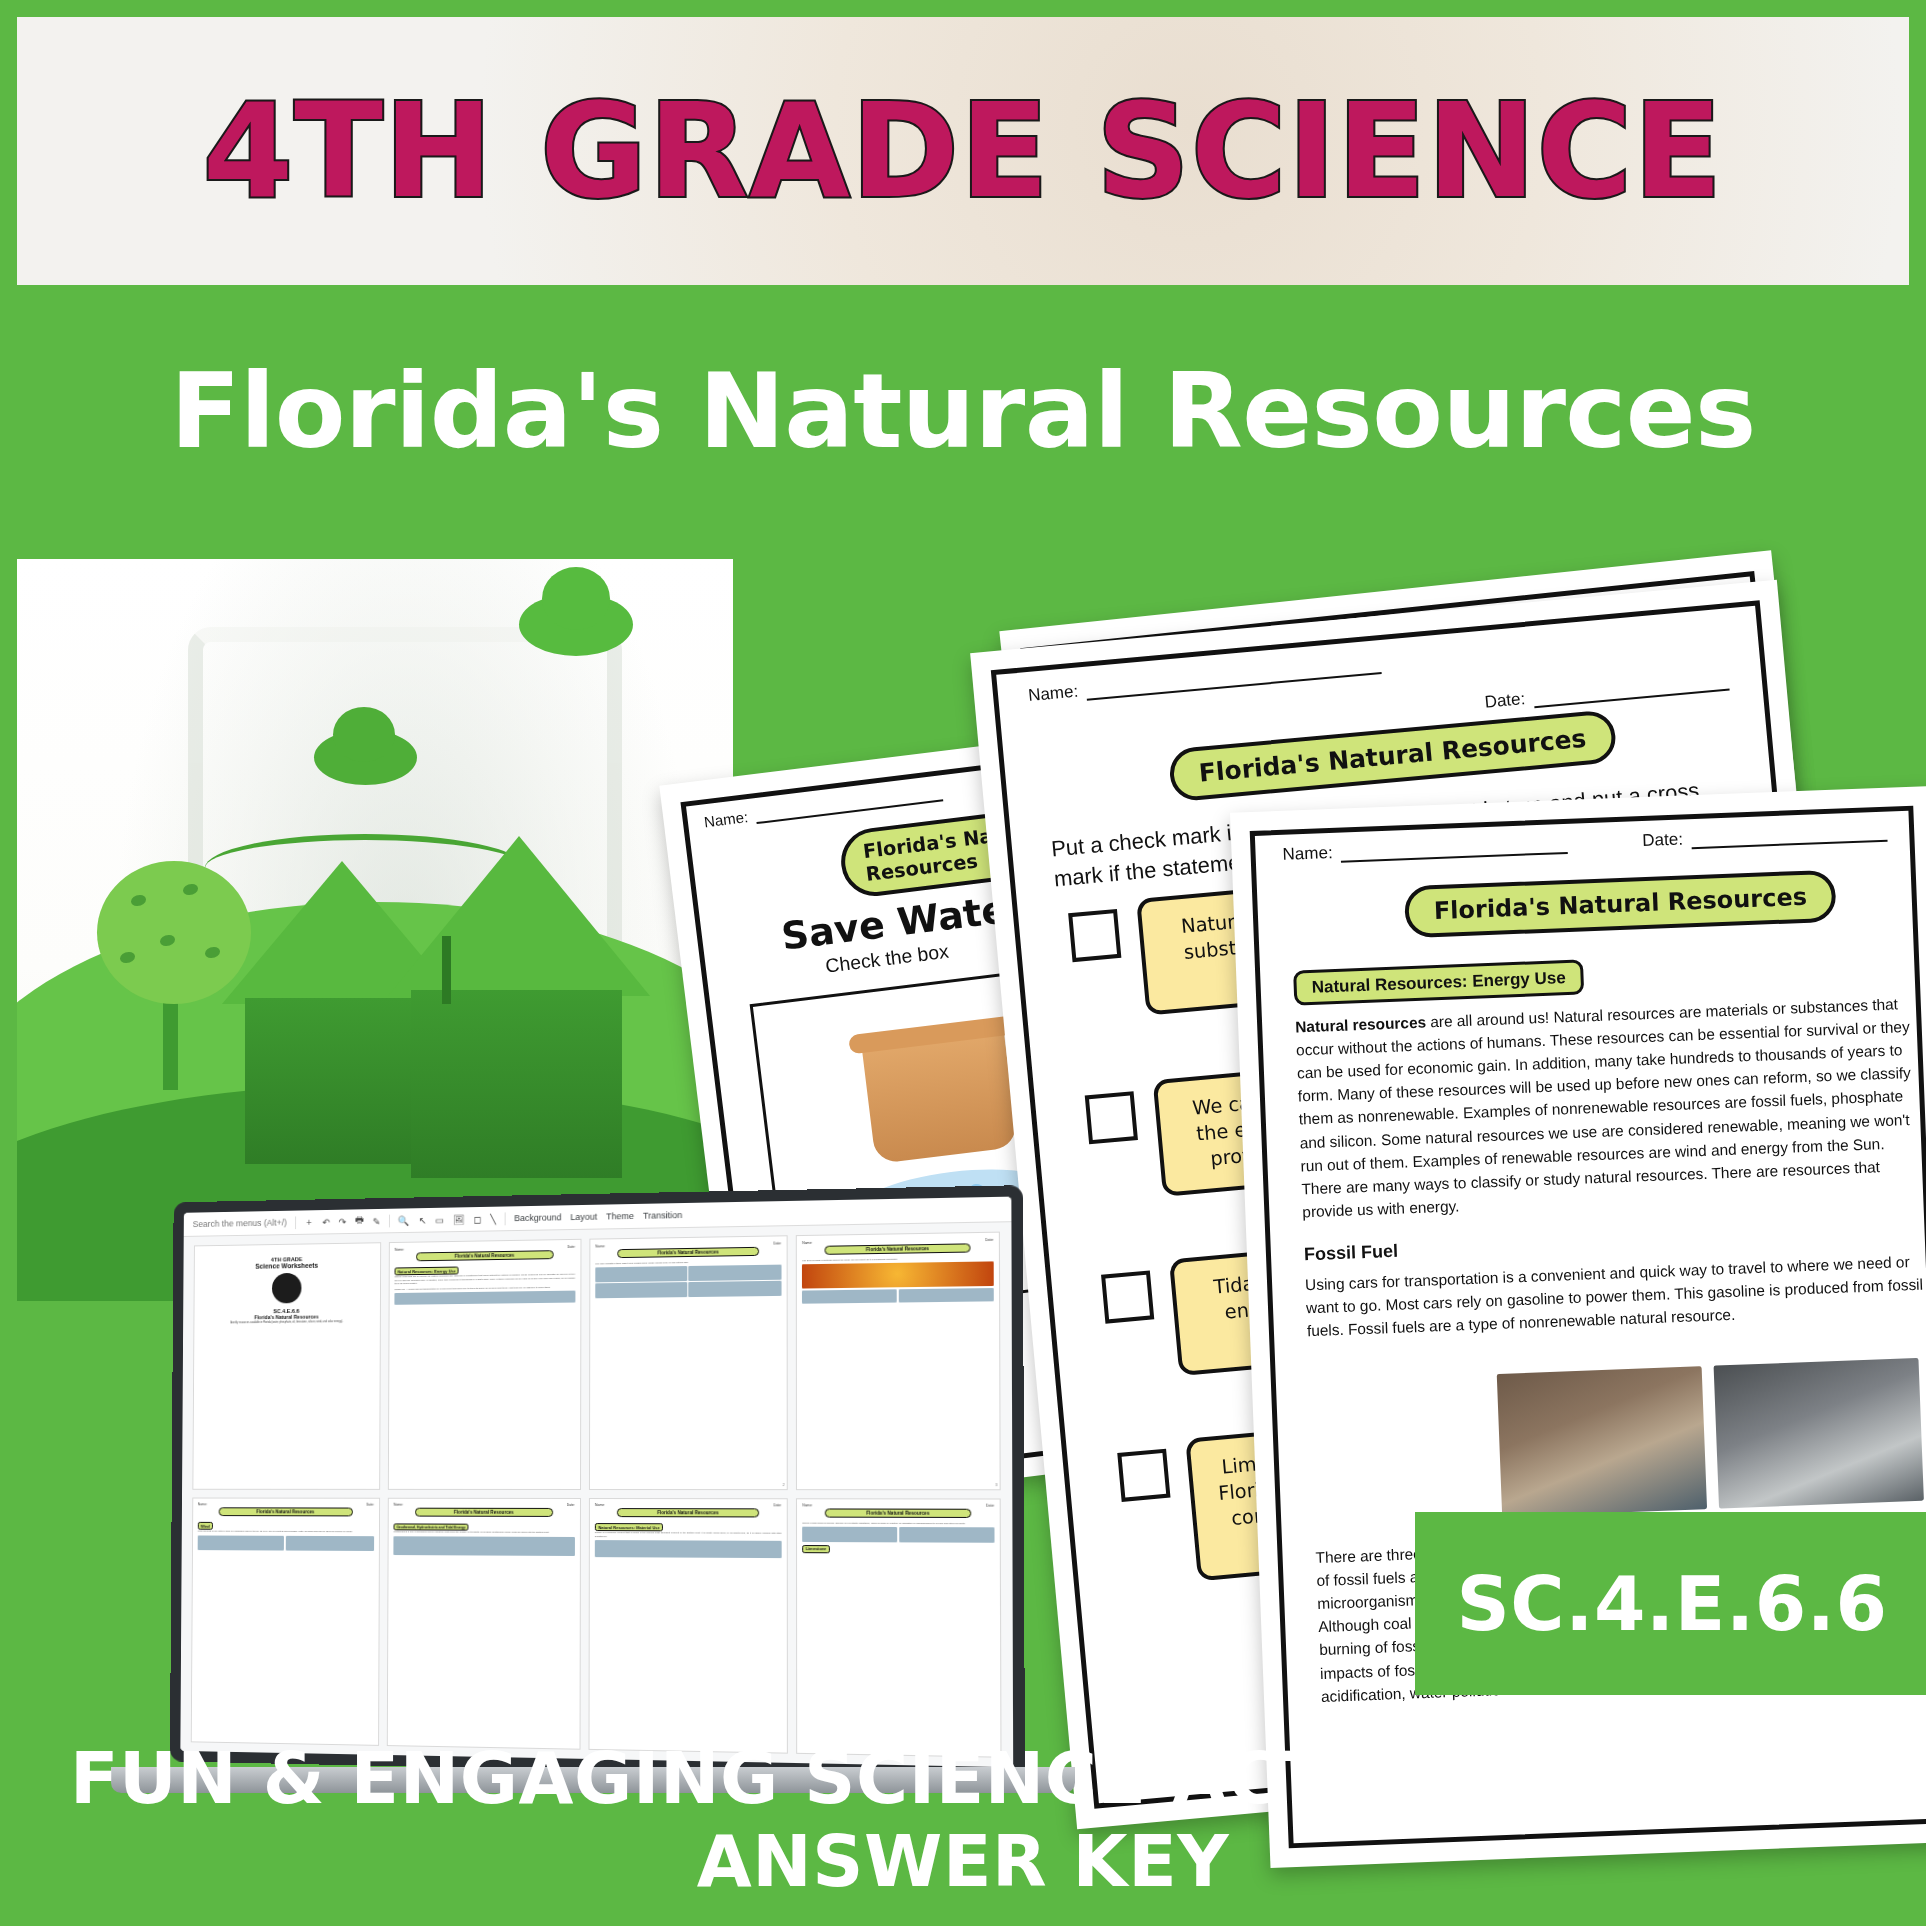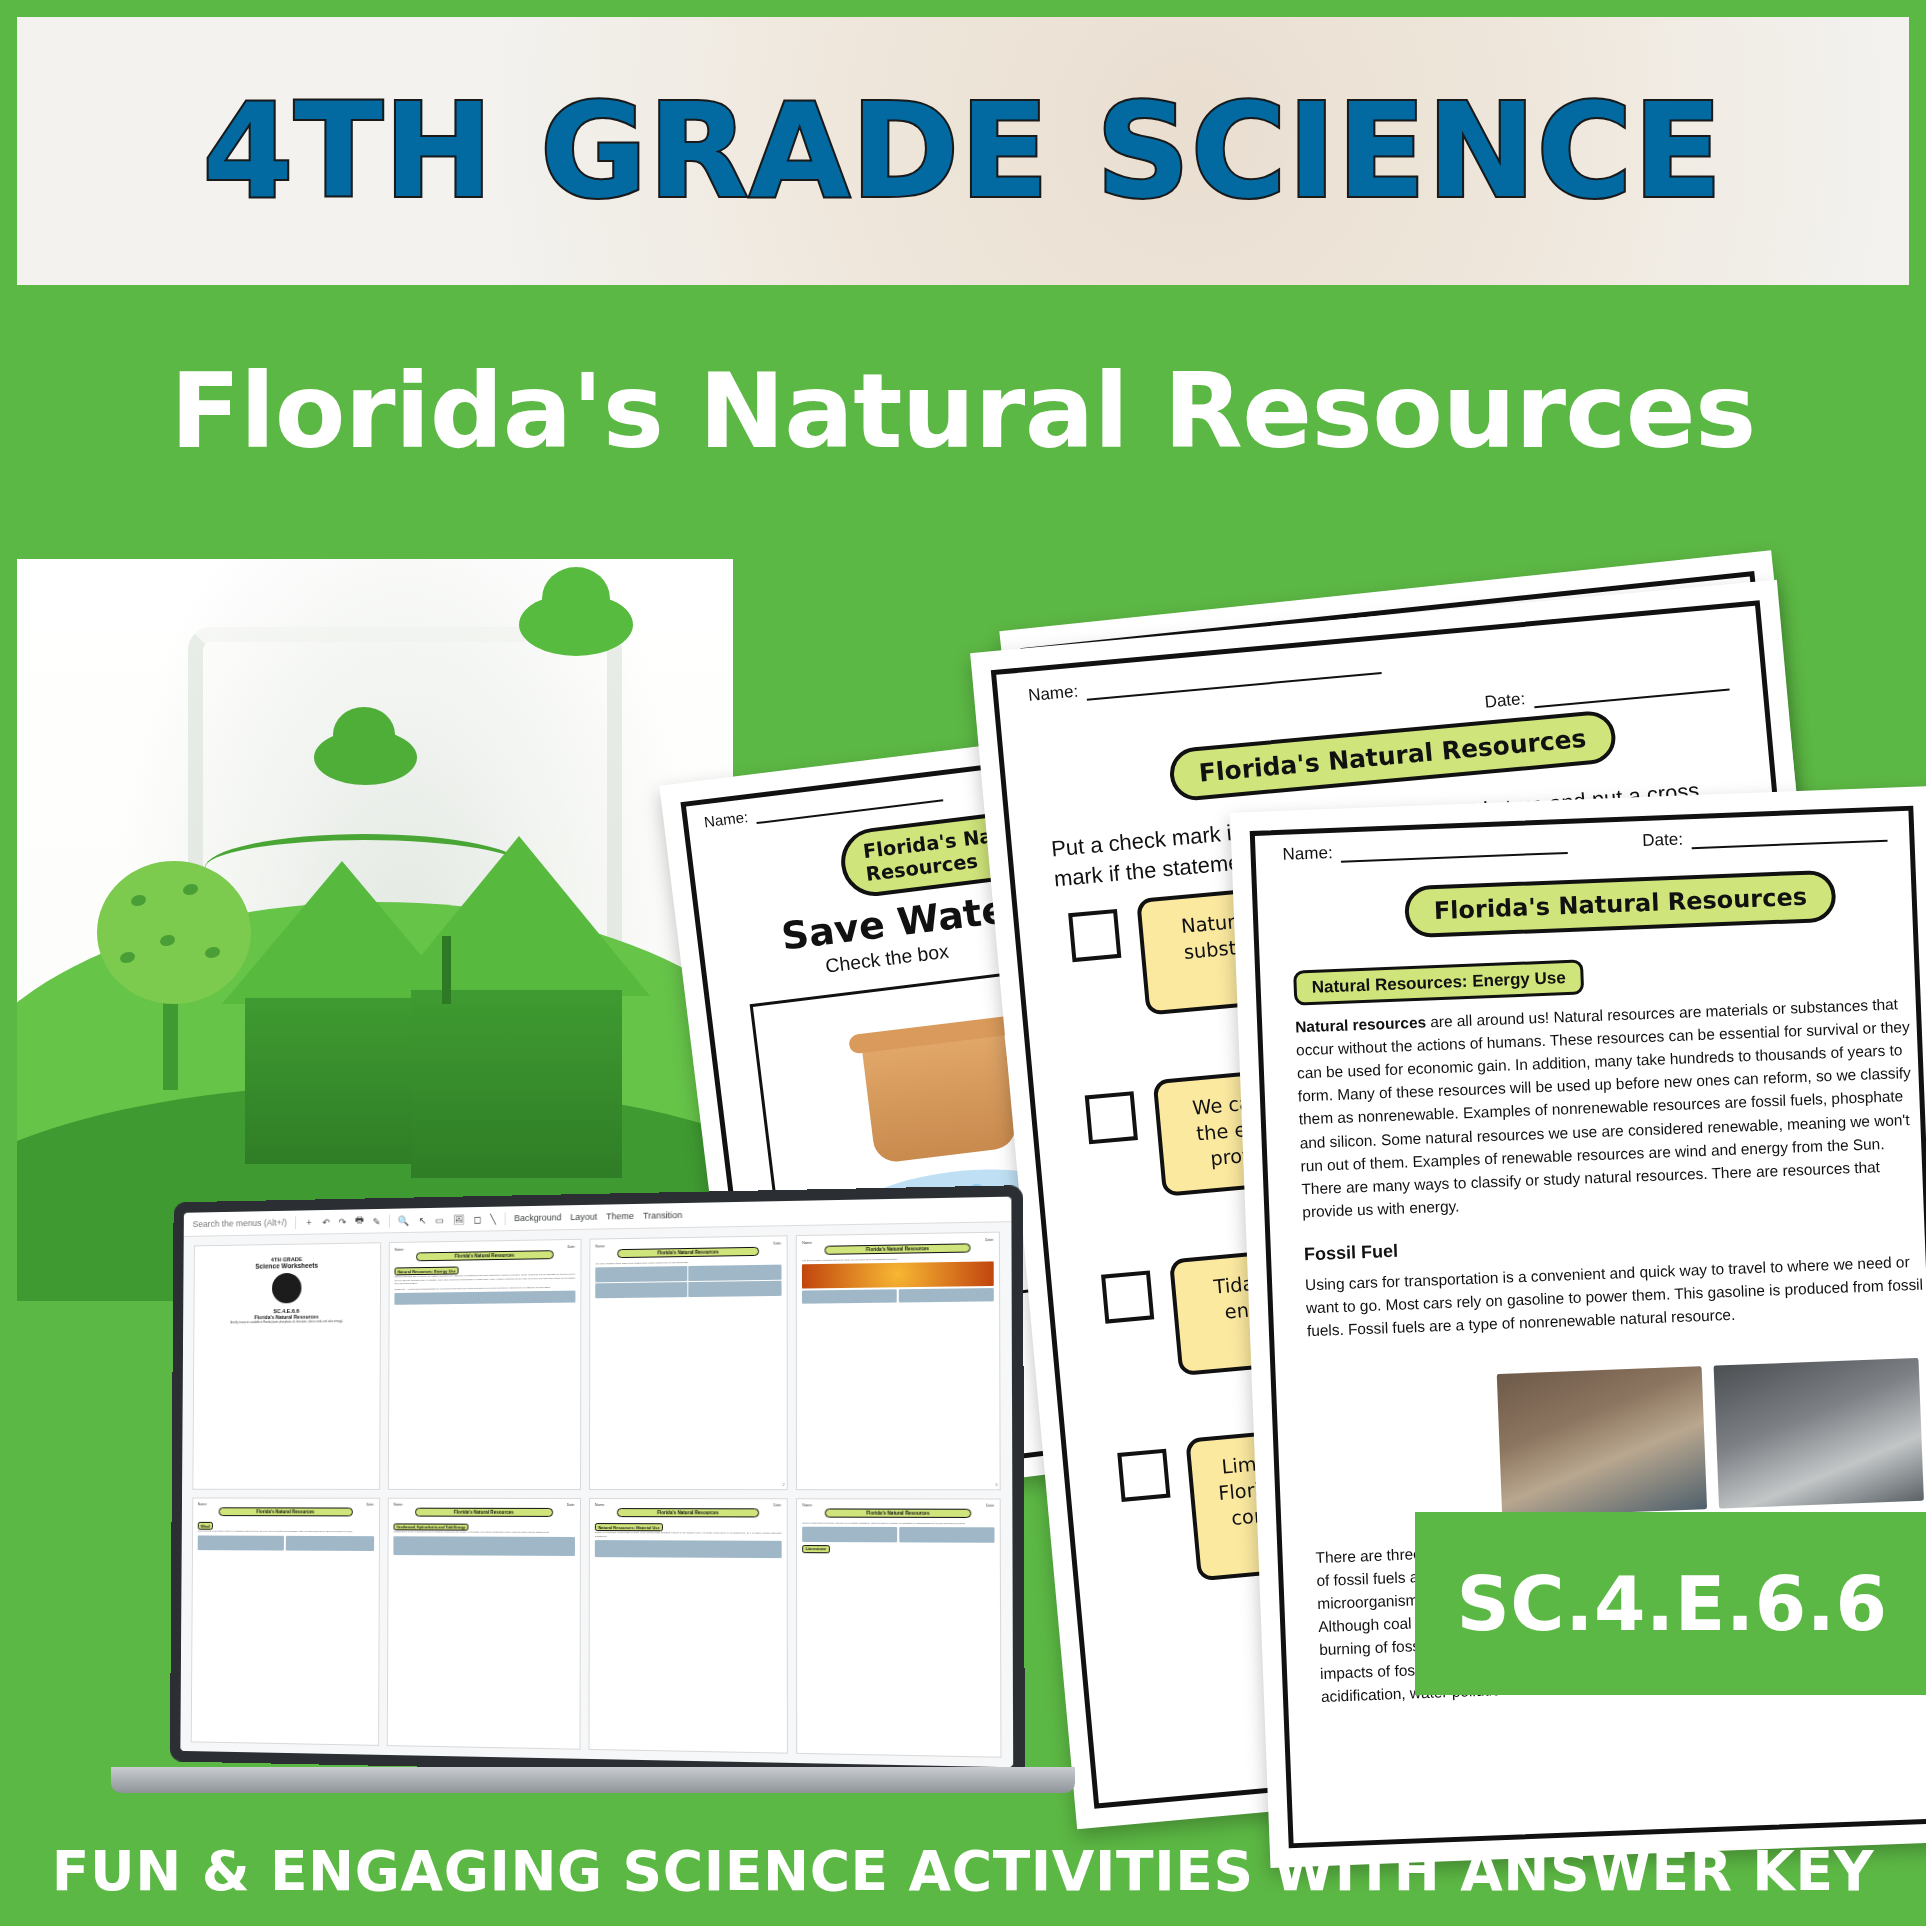--- a/index.html
+++ b/index.html
@@ -29,21 +29,21 @@
       radial-gradient(circle at 62% 40%, #e9ded0 0%, #efe7dc 30%, #f3f2ef 60%),
       linear-gradient(90deg,#f7f7f5 0%, #efeae2 45%, #f6f5f2 100%);
     opacity: 1;
   }
   .header-title {
     position: relative;
     font-family: "DejaVu Sans", sans-serif;
     font-size: 130px;
     font-weight: 700;
     letter-spacing: 1.1px;
-    color: #0369a1;
+    color: #be185d;
     -webkit-text-stroke: 4px #1a1a1a;
     paint-order: stroke fill;
     text-shadow: 0 0 0 #000;
     white-space: nowrap;
   }
 
   .subtitle-band {
     position: absolute; left: 0; top: 297px;
     width: 1926px; height: 228px;
     display: flex; align-items: center; justify-content: center;
@@ -230,21 +230,21 @@
     font-size: 74px; font-weight: 700; color:#ffffff; letter-spacing: 0.6px;
   }
 
   
   .footer {
     position:absolute; left:0; bottom: 23px; width: 1926px;
     text-align:center;
   }
   .footer-text {
     font-family: "DejaVu Sans", sans-serif;
-    font-size: 55px; font-weight: 700; color:#ffffff; letter-spacing: 0.6px;
+    font-size: 71px; font-weight: 700; color:#ffffff; letter-spacing: 0.6px;
   }
 </style>
 </head>
 <body>
 
 <div class="page">
 
   <div class="header-band">
     <div class="bg-blur"></div>
     <div class="header-title">4TH GRADE SCIENCE</div>

